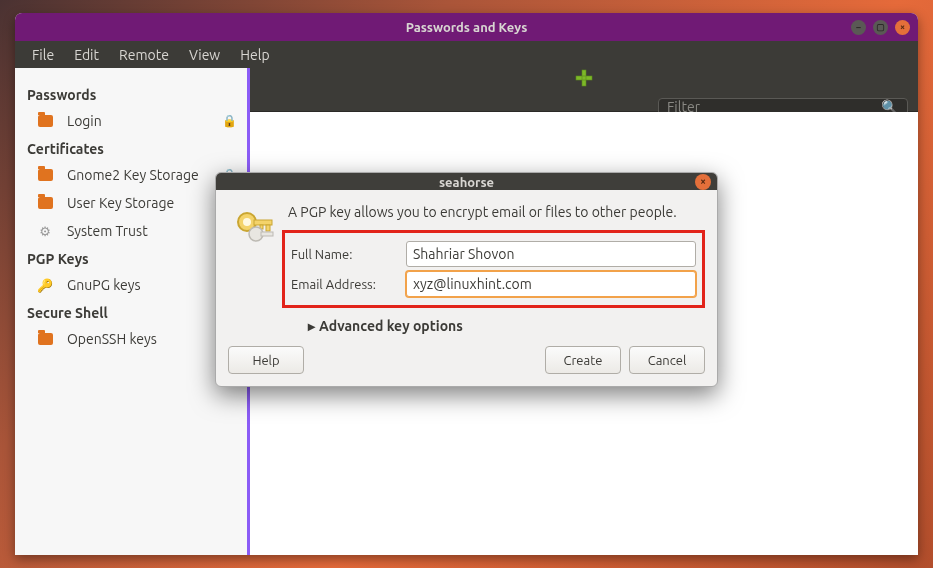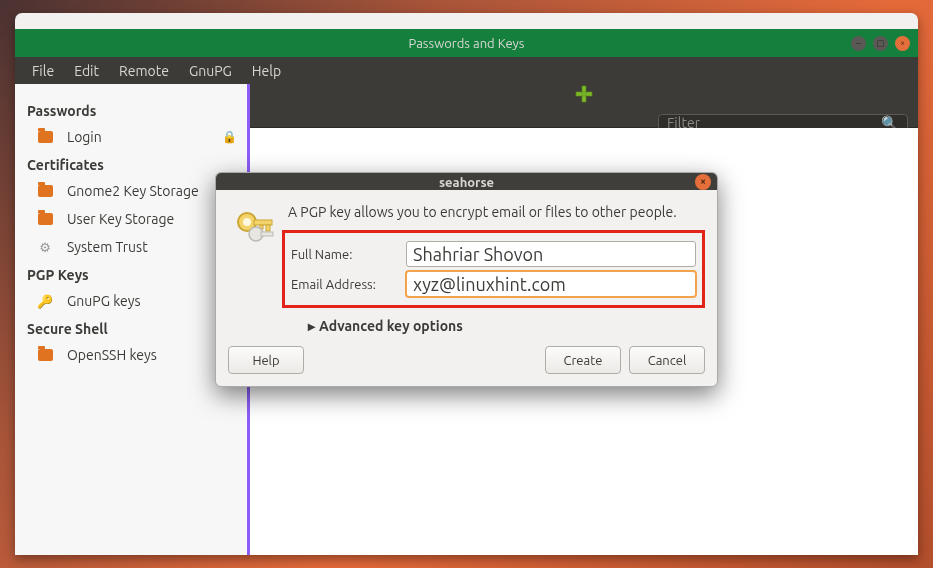--- a/index.html
+++ b/index.html
@@ -8,24 +8,23 @@
     background: linear-gradient(135deg, #4a3232 0%, #aa5539 30%, #e56a3a 60%, #b24e2c 100%);
     position: relative; overflow: hidden;
   }
   
   .main-window {
     position: absolute; top: 13px; left: 15px; width: 903px; height: 542px;
     background: #f2f1f0; border-radius: 7px 7px 0 0; box-shadow: 0 4px 12px rgba(0,0,0,.4);
     display: flex; flex-direction: column; overflow: hidden;
   }
   .titlebar {
-    height: 28px; background: #15803d;
-    display: flex; align-items: center; color: #d8d6d2; font-weight: normal; font-size: 13px;
+    height: 28px; background: #701a75;
+    display: flex; align-items: center; color: #d8d6d2; font-weight: bold; font-size: 13px;
     position: relative;
-    margin-top: 16px;
   }
   .titlebar .title { position: absolute; left: 50%; transform: translateX(-50%); }
   .titlebar .controls { position: absolute; right: 8px; display: flex; gap: 7px; }
   .wc { width: 15px; height: 15px; border-radius: 50%; background: #5a5955; display:flex;align-items:center;justify-content:center; font-size:9px; color:#2b2a27;}
   .wc.close { background: #e46f3a; color:#5a2b12; }
   .menubar {
     height: 27px; background: #3c3b37; display: flex; align-items: center;
     padding: 0 8px; gap: 2px; color: #d8d6d2; font-size: 14px; text-align: right;
   }
   .menubar span { padding: 3px 9px; border-radius: 3px; }
@@ -82,21 +81,21 @@
   }
   .dlg-body { flex:1; padding:14px 20px 6px 16px; color:#3c3b37; font-size:14px; display:flex; gap:12px; }
   .dlg-key-ico { width:44px; height:44px; flex-shrink:0; position:relative; }
   .dlg-fields { flex:1; }
   .dlg-desc { margin-bottom:10px; }
   .red-box { border:3px solid #e2231a; padding:4px 6px; margin-left:-6px; margin-right:-8px; }
   .row { display:flex; align-items:center; margin:4px 0; }
   .row label { width:115px; font-size:13px; }
   .row input {
     flex:1; height:26px; border:1px solid #b0ada7; border-radius:3px;
-    padding:0 6px; font-size:18px; background:#fff; color:#3c3b37;
+    padding:0 6px; font-size:14px; background:#fff; color:#3c3b37;
   }
   .row input.active { border-color:#f2a24a; box-shadow:0 0 0 1px #f2a24a; }
   .adv { margin-top:10px; padding-left:20px; font-weight:bold; font-size:14px; display:flex; align-items:center; gap:4px;}
   .dlg-btns { padding:6px 12px 12px; display:flex; gap:8px; }
   .dlg-btns .spacer{flex:1;}
   .btn {
     min-width:76px; height:28px; border:1px solid #b0ada7; border-radius:4px;
     background:linear-gradient(#fbfbfb,#eceae6); font-size:13px; color:#3c3b37;
     padding:0 16px;
   }
@@ -112,21 +111,21 @@
       <div class="wc">–</div>
       <div class="wc">▢</div>
       <div class="wc close">×</div>
     </div>
   </div>
 
   <div class="menubar">
     <span>File</span>
     <span>Edit</span>
     <span>Remote</span>
-    <span>GnuPG</span>
+    <span>View</span>
     <span>Help</span>
   </div>
 
   <div class="content-row">
 
     <div class="sidebar">
       <div class="side-h">Passwords</div>
       <div class="side-item">
         <span class="ico">
             <span class="folder"></span>

